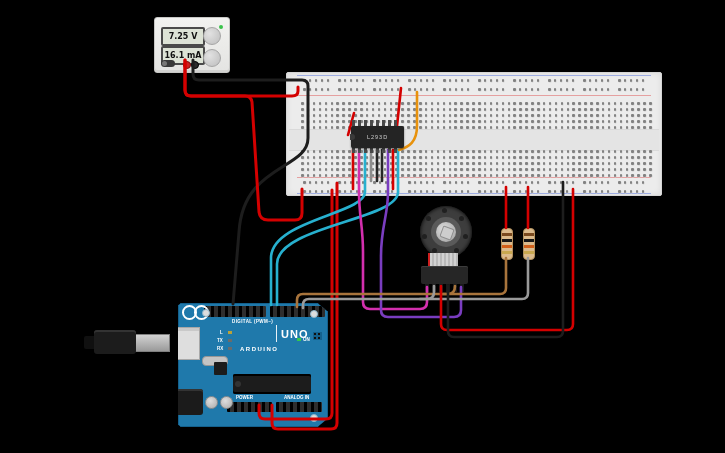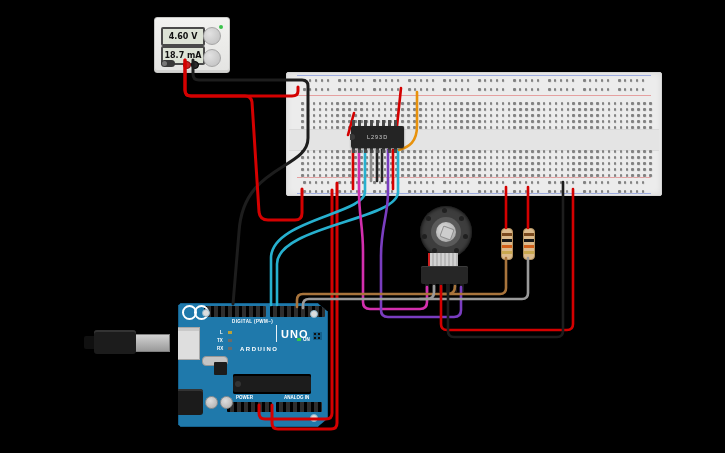--- a/index.html
+++ b/index.html
@@ -85,22 +85,22 @@
   #usb-nub{left:84px;top:336px;width:12px;height:13px;background:#101010;border-radius:2px;}
 
   #wires{left:0;top:0;width:725px;height:453px;z-index:5;pointer-events:none;}
 </style>
 </head>
 <body>
 
 <div id="scene">
 
   <div id="psu" class="abs">
-    <div class="psu-display abs" style="top:9px">4.60 V</div>
-    <div class="psu-display abs" style="top:28px">18.7 mA</div>
+    <div class="psu-display abs" style="top:9px">7.25 V</div>
+    <div class="psu-display abs" style="top:28px">16.1 mA</div>
     <div class="knob abs" style="left:48px;top:9px"></div>
     <div class="knob abs" style="left:48px;top:31px"></div>
     <div class="psu-led abs"></div>
     <div class="psu-toggle abs"></div>
     <div id="term-pos" class="term abs"></div>
     <div id="term-neg" class="term abs"></div>
   </div>
 
   <div id="breadboard" class="abs">
     <div class="bb-gap abs"></div>

